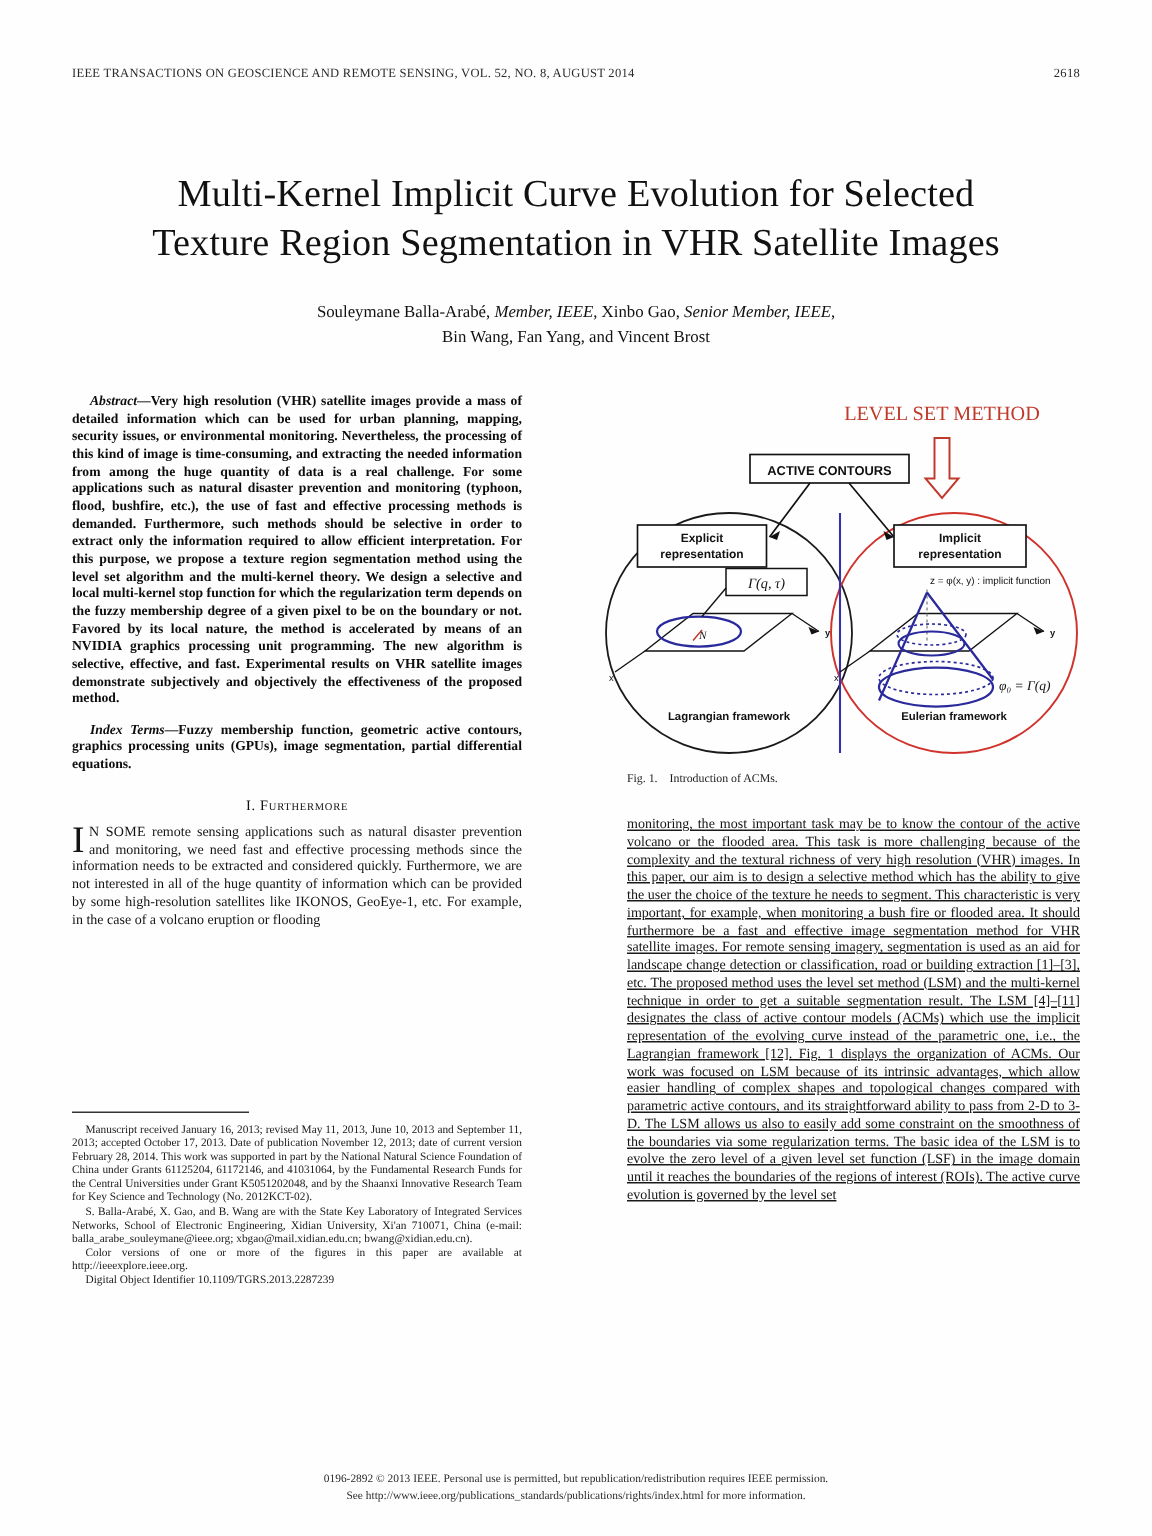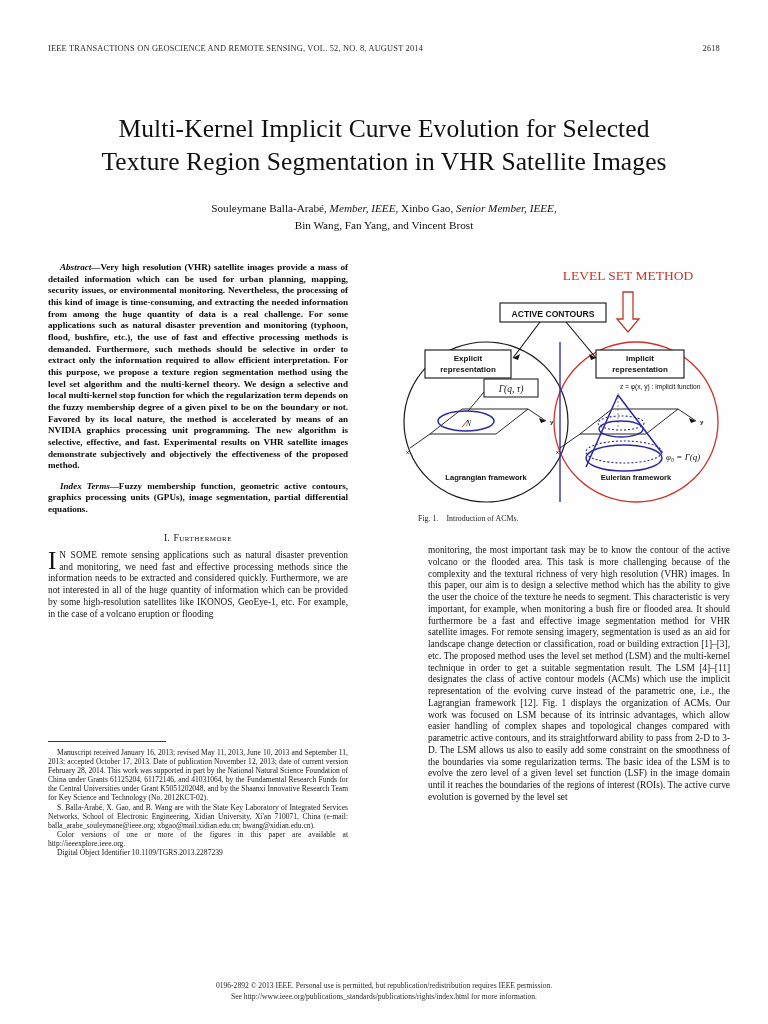--- a/index.html
+++ b/index.html
@@ -67,23 +67,24 @@
 
   
   .col-left {
     position: absolute;
     left: 48px;
     top: 262px;
     width: 300px;
   }
   .col-right {
     position: absolute;
-    left: 428px;
+    left: 418px;
     top: 262px;
     width: 302px;
+    text-decoration: underline;
   }
 
   .abstract, .indexterms {
     font-size: 9.1px;
     line-height: 11.65px;
     text-align: justify;
     font-weight: bold;
     text-indent: 12px;
     margin: 0 0 9px 0;
     color: #0d0d0d;

